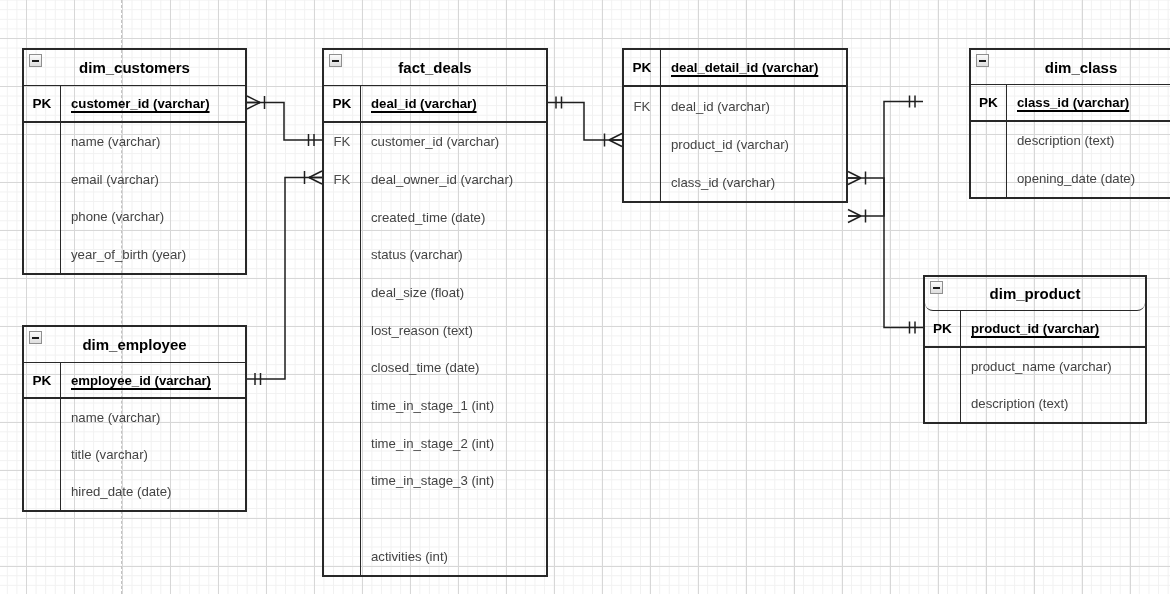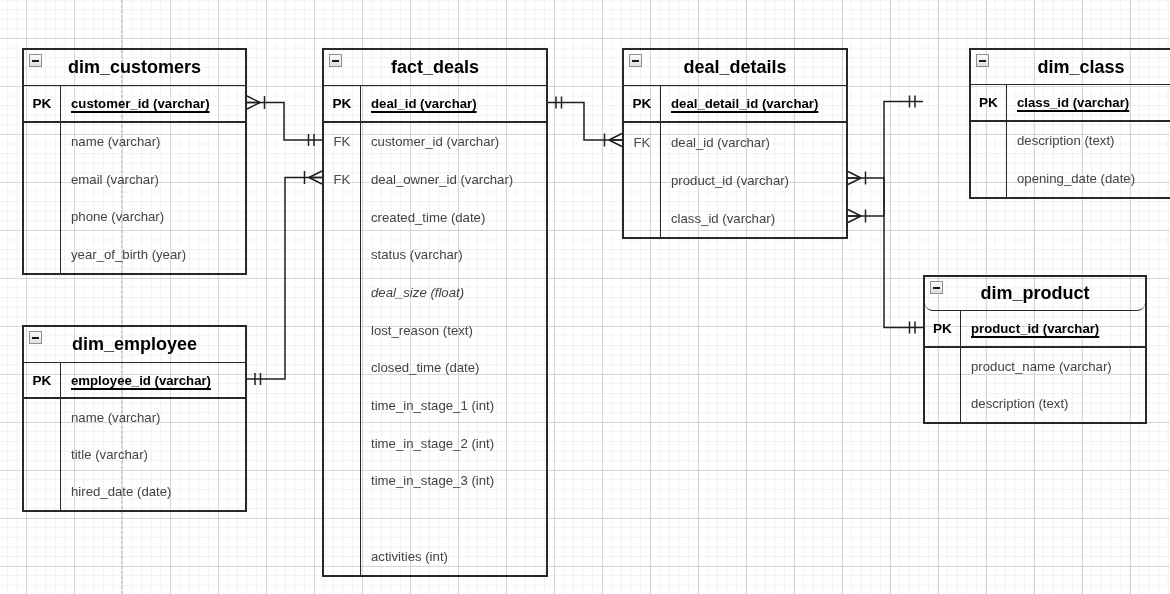--- a/index.html
+++ b/index.html
@@ -20,21 +20,21 @@
     border-left:1px dashed #c3c3c3;z-index:1;
   }
   #edges{position:absolute;left:0;top:0;z-index:2;}
   #tables-layer{position:absolute;left:0;top:0;width:100%;height:100%;z-index:3;}
   .ertable{
     position:absolute;box-sizing:border-box;background:transparent;
     border:2px solid #282828;font-size:13.2px;color:#434343;
   }
   .hdr{
     position:relative;display:flex;align-items:center;justify-content:center;
-    border-bottom:1.6px solid #282828;font-weight:bold;font-size:18px;color:#000;
+    border-bottom:1.6px solid #282828;font-weight:bold;font-size:15px;color:#000;
     box-sizing:border-box;
   }
   .collapse{
     position:absolute;left:5px;top:4px;width:13px;height:13px;box-sizing:border-box;
     background:linear-gradient(#fbfbfb,#dedede);border:1px solid #8f8f8f;
     display:flex;align-items:center;justify-content:center;
   }
   .minus{width:7px;height:2px;background:#1a1a1a;}
   .row{display:flex;align-items:stretch;box-sizing:border-box;}
   .kcell{
@@ -200,21 +200,21 @@
           <div class="fcell">
             <span>created_time (date)</span>
           </div>
         </div>
         <div class="row" style="height: 37.66px;">
           <div class="kcell" style="width: 37px;"></div>
           <div class="fcell">
             <span>status (varchar)</span>
           </div>
         </div>
-        <div class="row" style="height: 37.66px; font-style: italic;">
+        <div class="row" style="height: 37.66px;">
           <div class="kcell" style="width: 37px;"></div>
           <div class="fcell">
             <span>deal_size (float)</span>
           </div>
         </div>
         <div class="row" style="height: 37.66px;">
           <div class="kcell" style="width: 37px;"></div>
           <div class="fcell">
             <span>lost_reason (text)</span>
           </div>
@@ -247,26 +247,20 @@
           <div class="kcell" style="width: 37px;"></div>
         </div>
         <div class="row" style="height: 37.66px;">
           <div class="kcell" style="width: 37px;"></div>
           <div class="fcell">
             <span>activities (int)</span>
           </div>
         </div>
       </div>
       <div class="ertable" style="left: 622px; top: 48px; width: 226px;">
-        <div class="hdr" style="height: 36px;">
-          <span class="collapse">
-            <span class="minus"></span>
-          </span>
-          <span>deal_details</span>
-        </div>
         <div class="row pk" style="height: 37px;">
           <div class="kcell" style="width: 37px;">PK</div>
           <div class="fcell">
             <span>deal_detail_id (varchar)</span>
           </div>
         </div>
         <div class="row" style="height: 38px;">
           <div class="kcell" style="width: 37px;">FK</div>
           <div class="fcell">
             <span>deal_id (varchar)</span>

